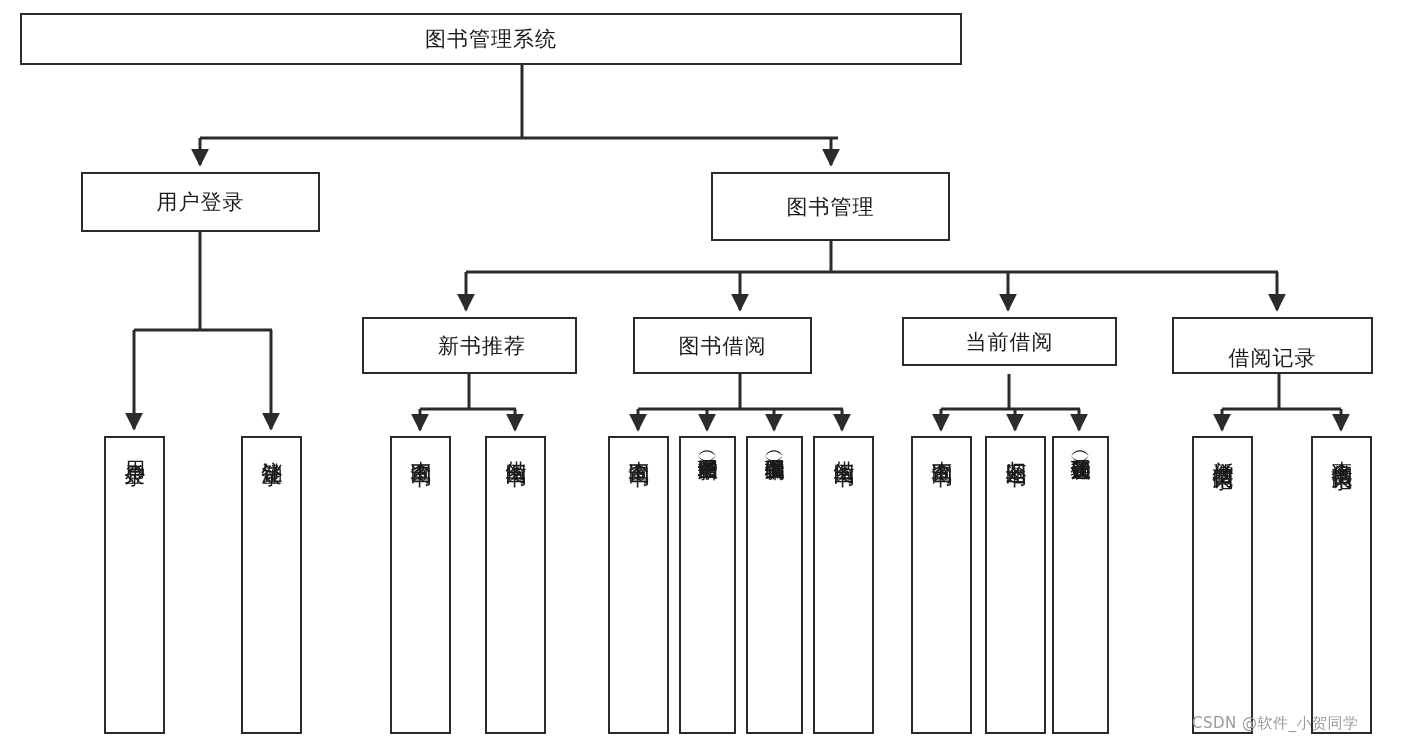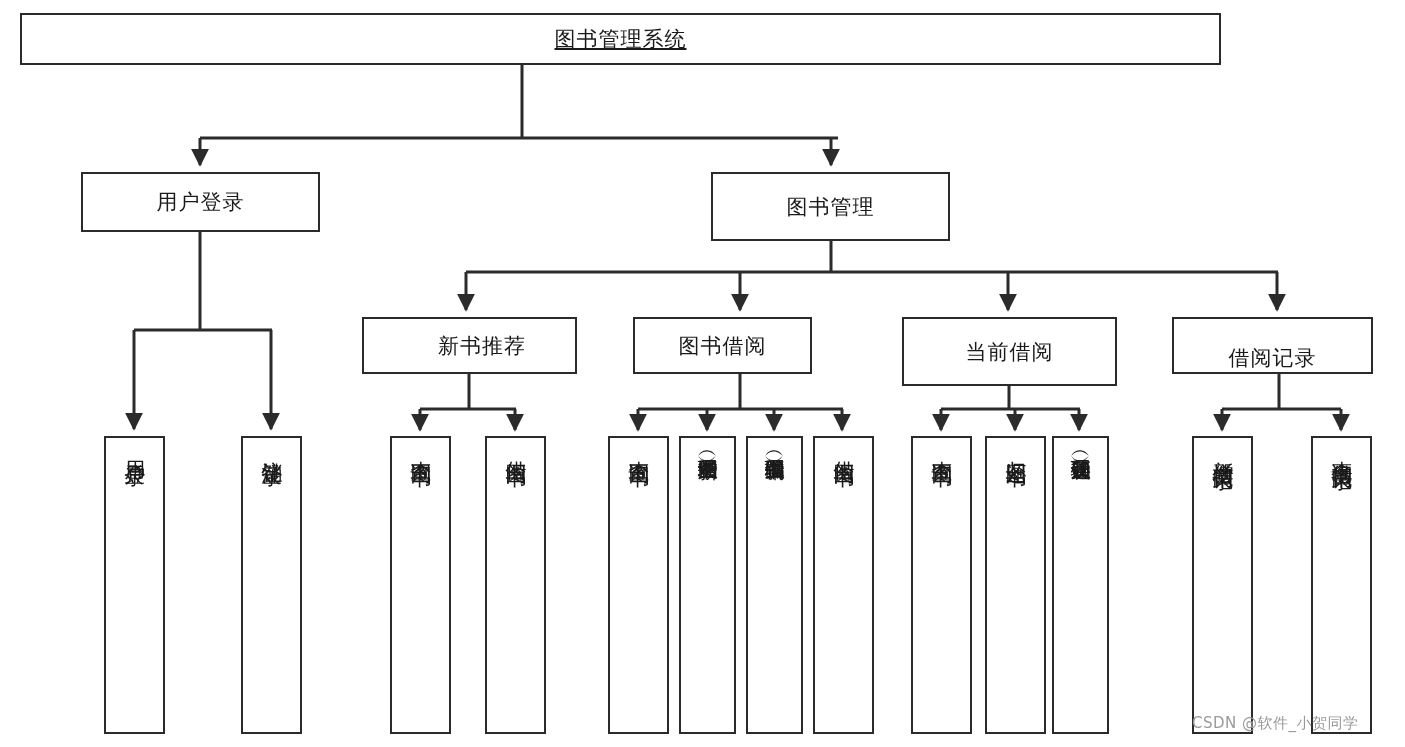--- a/index.html
+++ b/index.html
@@ -105,40 +105,40 @@
       <path d="M 941 409 L 941 430" marker-end="url(#arrow)"></path>
       <path d="M 1015 409 L 1015 430" marker-end="url(#arrow)"></path>
       <path d="M 1079 409 L 1079 430" marker-end="url(#arrow)"></path>
 
       <path d="M 1279 374 L 1279 409 M 1222 409 L 1341 409"></path>
       <path d="M 1222 409 L 1222 430" marker-end="url(#arrow)"></path>
       <path d="M 1341 409 L 1341 430" marker-end="url(#arrow)"></path>
     </g>
   </svg>
 
-  <div class="node h" id="node-root" style="left: 20px; top: 13px; width: 1201px; height: 52px; text-decoration: underline;">
+  <div class="node h" id="node-root" style="left: 20px; top: 13px; width: 942px; height: 52px;">
     <span>图书管理系统</span>
   </div>
 
   <div id="nodes-level2">
       <div class="node h" style="left: 81px; top: 172px; width: 239px; height: 60px;">
         <span>用户登录</span>
       </div>
       <div class="node h" style="left: 711px; top: 172px; width: 239px; height: 69px;">
         <span>图书管理</span>
       </div>
     </div>
   <div id="nodes-level3">
       <div class="node h" style="left: 362px; top: 317px; width: 215px; height: 57px; padding-left: 25px;">
         <span>新书推荐</span>
       </div>
       <div class="node h" style="left: 633px; top: 317px; width: 179px; height: 57px;">
         <span>图书借阅</span>
       </div>
-      <div class="node h" style="left: 902px; top: 317px; width: 215px; height: 69px;">
+      <div class="node h" style="left: 902px; top: 317px; width: 215px; height: 49px;">
         <span>当前借阅</span>
       </div>
       <div class="node h" style="left: 1172px; top: 317px; width: 201px; height: 57px; align-items: flex-end;">
         <span>借阅记录</span>
       </div>
     </div>
   <div id="nodes-leaves">
       <div class="node v" style="left: 104px; top: 436px; width: 61px; height: 298px;">
         <span class="vlabel">用户登录</span>
       </div>

